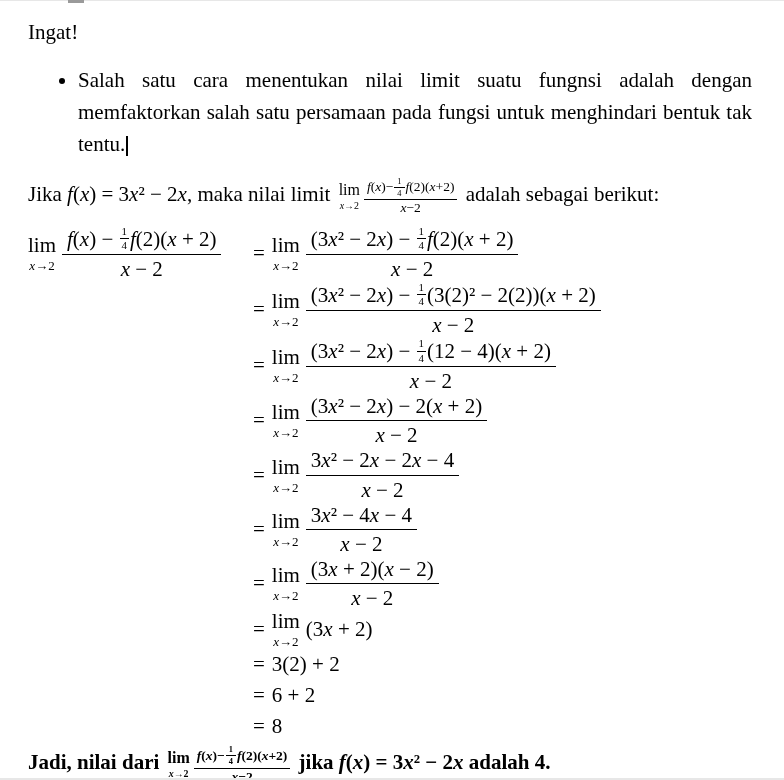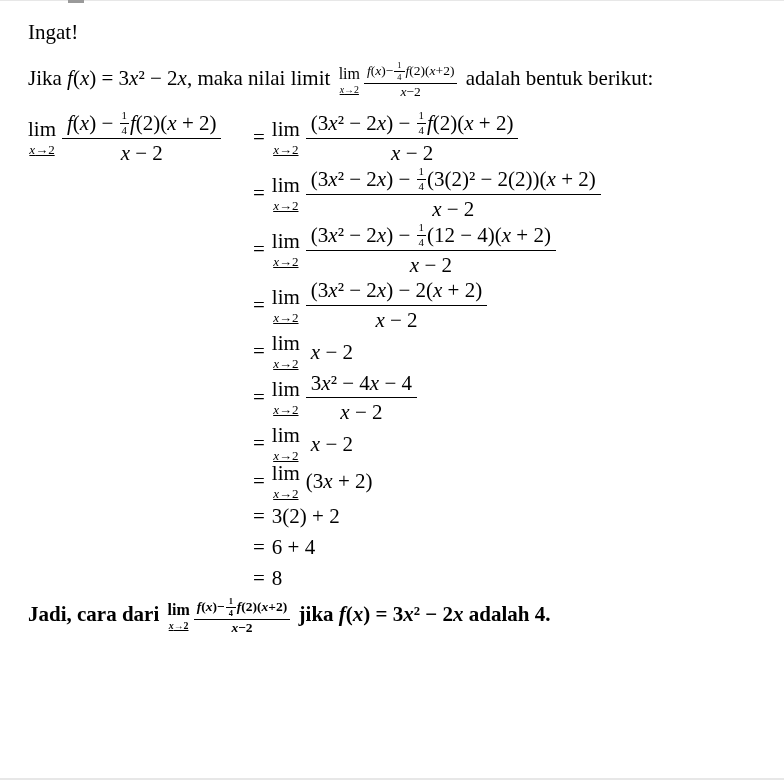--- a/index.html
+++ b/index.html
@@ -31,21 +31,21 @@
 
   .intro, .conclusion { font-size: 21px; margin: 0; }
   .intro { margin-top: 16px; }
   .conclusion { margin-top: 4px; font-weight: bold; }
 
   
   .mrun { white-space: pre; }
   i.mv { font-style: italic; font-family: "Liberation Serif", serif; }
   .lim { display: inline-flex; flex-direction: column; align-items: center; line-height: 1; margin: 0 6px 0 0; vertical-align: middle; }
   .lim .lw { font-style: normal; }
-  .lim .ls { font-size: 0.62em; margin-top: 3px; text-decoration: underline; }
+  .lim .ls { font-size: 0.62em; margin-top: 3px; }
   .frac { display: inline-flex; flex-direction: column; align-items: center; text-align: center; line-height: 1.15; vertical-align: middle; justify-content: space-between; }
   .frac .fn { display: flex; align-items: center; justify-content: center; padding: 0 5px 2px 5px; border-bottom: 1.6px solid #000; }
   .frac .fd { display: flex; align-items: center; justify-content: center; padding: 2px 5px 0 5px; }
   .frac .frac { font-size: 0.52em; line-height: 1.05; margin: 0 1px; }
   .frac .frac .fn { padding: 0 2px 1px 2px; border-bottom: 1.2px solid #000; }
   .frac .frac .fd { padding: 1px 2px 0 2px; }
 
   
   .inline-math { display: inline-flex; align-items: center; vertical-align: middle; margin: 0 3px; }
   .inline-math .lim { font-size: 16px; margin-right: 4px; }
@@ -65,20 +65,23 @@
 </head>
 <body>
 
 <div class="edge-top"></div>
 <div class="top-marker"></div>
 
 <div class="content">
 
   <p class="note-title">Ingat!</p>
 
+  <ul class="bullets">
+    <li><span>Salah satu cara menentukan nilai limit suatu fungnsi adalah dengan memfaktorkan salah satu persamaan pada fungsi untuk menghindari bentuk tak tentu.</span><span class="caret"></span></li>
+  </ul>
 
   <p class="intro"><span>Jika </span><span class="mrun"><span class="mrun"><i class="mv">f</i>(<i class="mv">x</i>) = 3<i class="mv">x</i>² − 2<i class="mv">x</i></span></span><span>, maka nilai limit </span><span class="inline-math">
         <span class="lim">
           <span class="lw">lim</span>
           <span class="ls"><i class="mv">x</i>→2</span>
         </span>
         <span class="frac">
           <span class="fn">
             <span class="mrun"><i class="mv">f</i>(<i class="mv">x</i>)−</span>
             <span class="frac">
@@ -88,21 +91,21 @@
               <span class="fd">
                 <span class="mrun">4</span>
               </span>
             </span>
             <span class="mrun"><i class="mv">f</i>(2)(<i class="mv">x</i>+2)</span>
           </span>
           <span class="fd">
             <span class="mrun"><i class="mv">x</i>−2</span>
           </span>
         </span>
-      </span><span> adalah bentuk berikut:</span></p>
+      </span><span> adalah sebagai berikut:</span></p>
 
   <div class="eq-block">
       <div class="eq-row">
         <div class="eq-lhs">
           <span class="lim">
             <span class="lw">lim</span>
             <span class="ls"><i class="mv">x</i>→2</span>
           </span>
           <span class="frac">
             <span class="fn">
@@ -221,20 +224,23 @@
       </div>
       <div class="eq-row">
         <div class="eq-lhs"></div>
         <span class="eq-eq">=</span>
         <div class="eq-rhs">
           <span class="lim">
             <span class="lw">lim</span>
             <span class="ls"><i class="mv">x</i>→2</span>
           </span>
           <span class="frac">
+            <span class="fn">
+              <span class="mrun">3<i class="mv">x</i>² − 2<i class="mv">x</i> − 2<i class="mv">x</i> − 4</span>
+            </span>
             <span class="fd">
               <span class="mrun"><i class="mv">x</i> − 2</span>
             </span>
           </span>
         </div>
       </div>
       <div class="eq-row">
         <div class="eq-lhs"></div>
         <span class="eq-eq">=</span>
         <div class="eq-rhs">
@@ -254,20 +260,23 @@
       </div>
       <div class="eq-row">
         <div class="eq-lhs"></div>
         <span class="eq-eq">=</span>
         <div class="eq-rhs">
           <span class="lim">
             <span class="lw">lim</span>
             <span class="ls"><i class="mv">x</i>→2</span>
           </span>
           <span class="frac">
+            <span class="fn">
+              <span class="mrun">(3<i class="mv">x</i> + 2)(<i class="mv">x</i> − 2)</span>
+            </span>
             <span class="fd">
               <span class="mrun"><i class="mv">x</i> − 2</span>
             </span>
           </span>
         </div>
       </div>
       <div class="eq-row">
         <div class="eq-lhs"></div>
         <span class="eq-eq">=</span>
         <div class="eq-rhs">
@@ -282,33 +291,33 @@
         <div class="eq-lhs"></div>
         <span class="eq-eq">=</span>
         <div class="eq-rhs">
           <span class="mrun">3(2) + 2</span>
         </div>
       </div>
       <div class="eq-row">
         <div class="eq-lhs"></div>
         <span class="eq-eq">=</span>
         <div class="eq-rhs">
-          <span class="mrun">6 + 4</span>
+          <span class="mrun">6 + 2</span>
         </div>
       </div>
       <div class="eq-row">
         <div class="eq-lhs"></div>
         <span class="eq-eq">=</span>
         <div class="eq-rhs">
           <span class="mrun">8</span>
         </div>
       </div>
     </div>
 
-  <p class="conclusion"><span>Jadi, cara dari </span><span class="inline-math">
+  <p class="conclusion"><span>Jadi, nilai dari </span><span class="inline-math">
         <span class="lim">
           <span class="lw">lim</span>
           <span class="ls"><i class="mv">x</i>→2</span>
         </span>
         <span class="frac">
           <span class="fn">
             <span class="mrun"><i class="mv">f</i>(<i class="mv">x</i>)−</span>
             <span class="frac">
               <span class="fn">
                 <span class="mrun">1</span>

